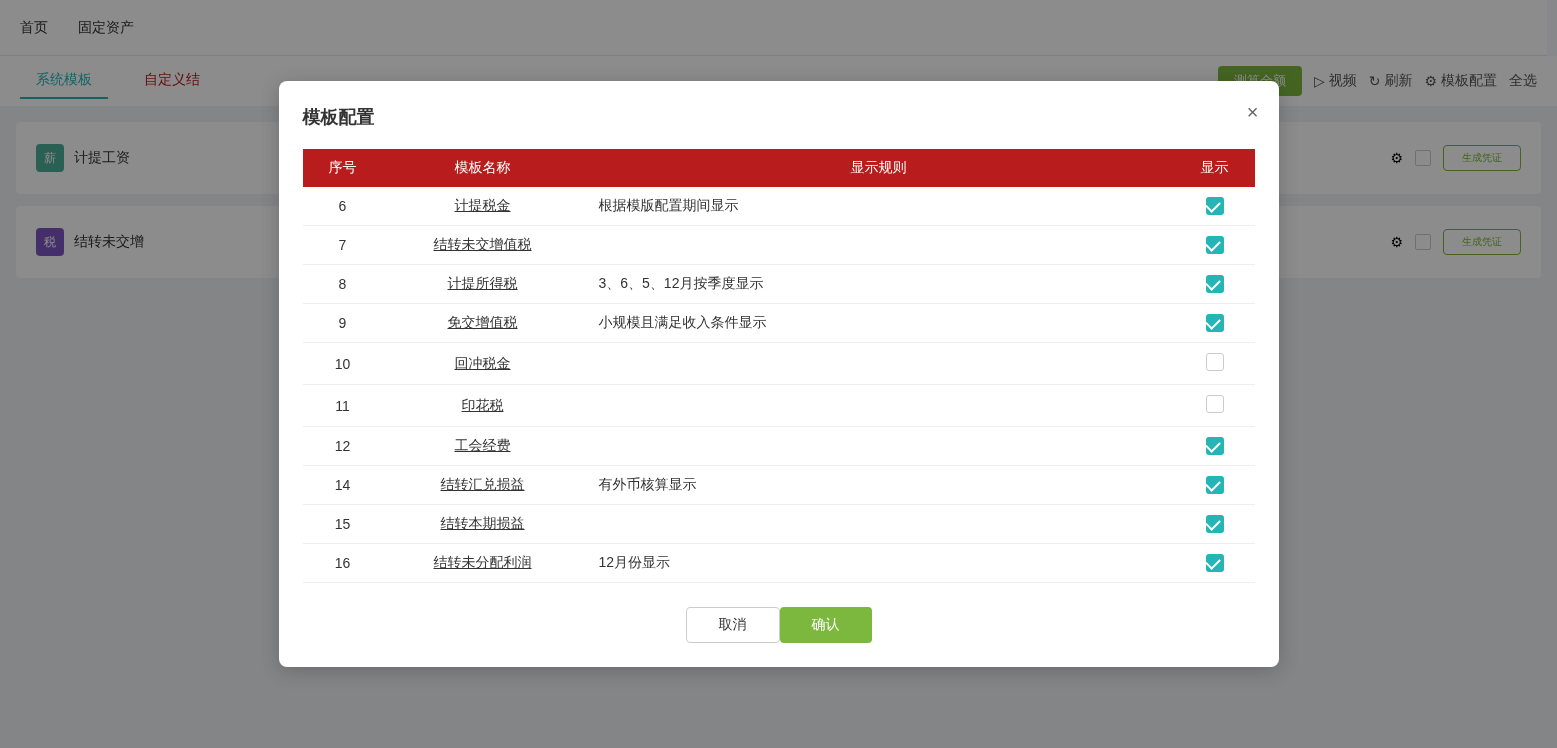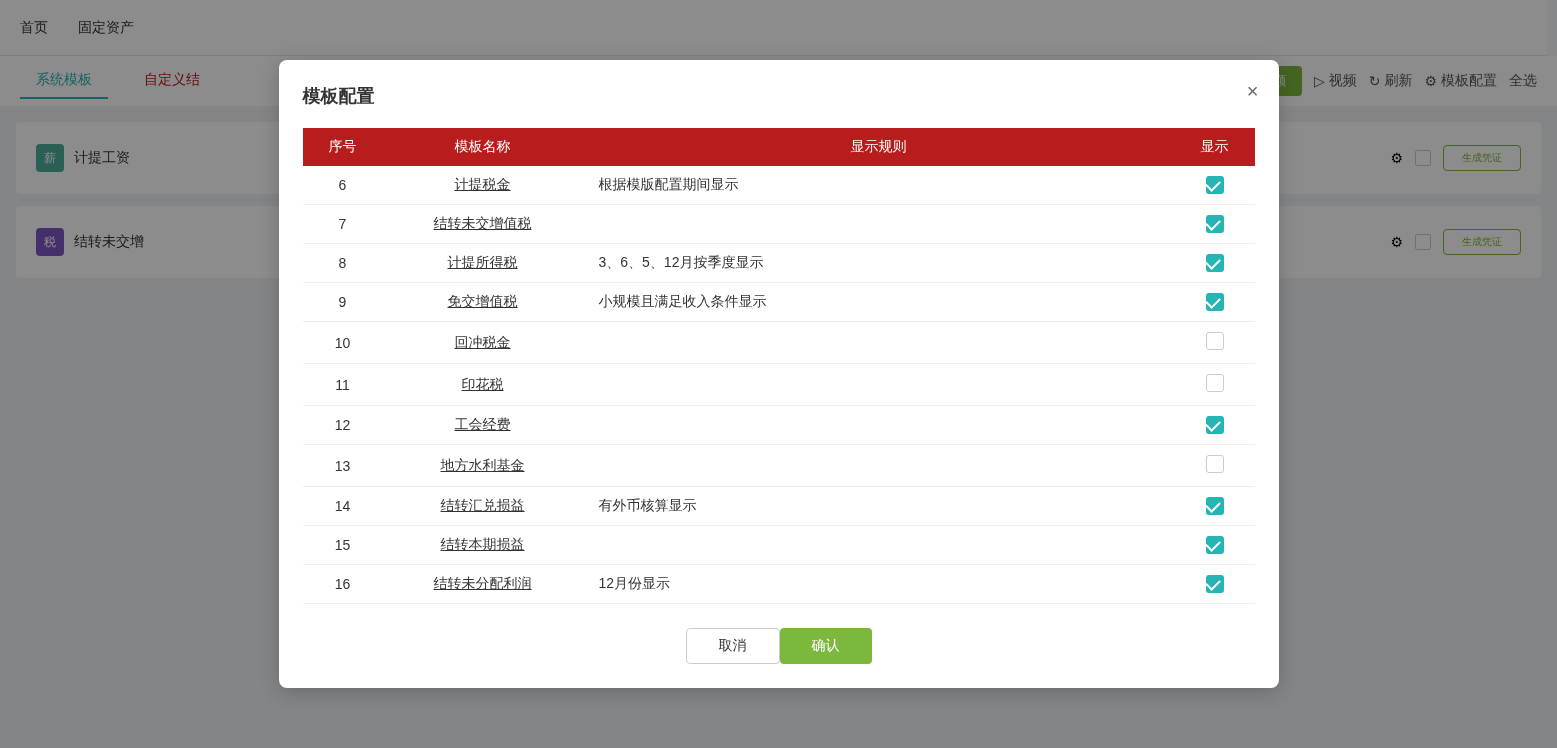--- a/index.html
+++ b/index.html
@@ -385,26 +385,20 @@
               <td></td>
               <td style="text-align: center;"><span class="cb-unchecked"></span></td>
             </tr>
             <tr>
               <td>12</td>
               <td>工会经费</td>
               <td></td>
               <td style="text-align: center;"><span class="cb-checked"></span></td>
             </tr>
             <tr>
-              <td>13</td>
-              <td>地方水利基金</td>
-              <td></td>
-              <td style="text-align: center;"><span class="cb-unchecked"></span></td>
-            </tr>
-            <tr>
               <td>14</td>
               <td>结转汇兑损益</td>
               <td>有外币核算显示</td>
               <td style="text-align: center;"><span class="cb-checked"></span></td>
             </tr>
             <tr>
               <td>15</td>
               <td>结转本期损益</td>
               <td></td>
               <td style="text-align: center;"><span class="cb-checked"></span></td>

